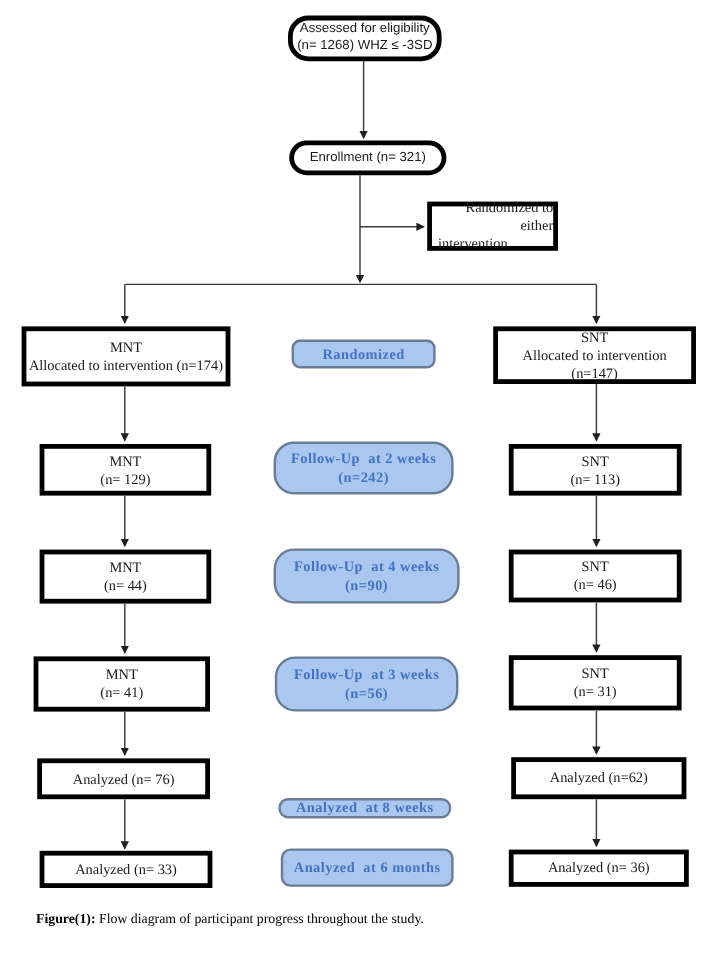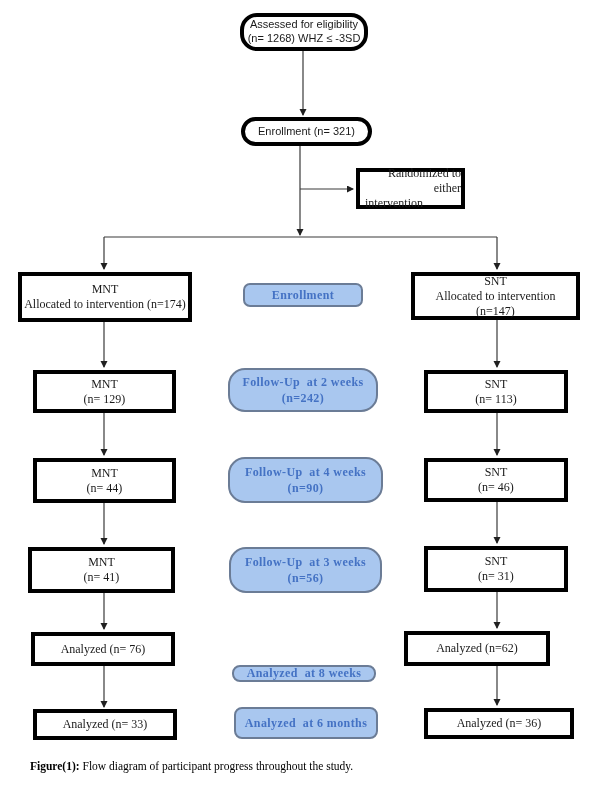--- a/index.html
+++ b/index.html
@@ -95,21 +95,21 @@
     <div class="ln">(n= 41)</div>
   </div>
   <div class="box" style="left:31px;top:632px;width:144px;height:34px">
     <div class="ln">Analyzed (n= 76)</div>
   </div>
   <div class="box" style="left:33px;top:709px;width:144px;height:31px">
     <div class="ln">Analyzed (n= 33)</div>
   </div>
 
   <div class="stage" style="left:243px;top:283px;width:120px;height:24px;border-radius:7px">
-    <div class="ln">Enrollment</div>
+    <div class="ln">Randomized</div>
   </div>
   <div class="stage" style="left:228px;top:368px;width:150px;height:44px">
     <div class="ln">Follow-Up  at 2 weeks</div>
     <div class="ln">(n=242)</div>
   </div>
   <div class="stage" style="left:228px;top:457px;width:155px;height:46px">
     <div class="ln">Follow-Up  at 4 weeks</div>
     <div class="ln">(n=90)</div>
   </div>
   <div class="stage" style="left:229px;top:547px;width:153px;height:46px">
@@ -132,21 +132,21 @@
     <div class="ln">(n= 113)</div>
   </div>
   <div class="box" style="left:424px;top:458px;width:144px;height:44px">
     <div class="ln">SNT</div>
     <div class="ln">(n= 46)</div>
   </div>
   <div class="box" style="left:424px;top:546px;width:144px;height:46px">
     <div class="ln">SNT</div>
     <div class="ln">(n= 31)</div>
   </div>
-  <div class="box" style="left:404px;top:631px;width:146px;height:35px">
+  <div class="box" style="left:426px;top:631px;width:146px;height:35px">
     <div class="ln">Analyzed (n=62)</div>
   </div>
   <div class="box" style="left:424px;top:708px;width:150px;height:31px">
     <div class="ln">Analyzed (n= 36)</div>
   </div>
 
   <div class="caption">
     <span class="cap-label">Figure(1):</span><span> Flow diagram of participant progress throughout the study.</span>
   </div>
 

